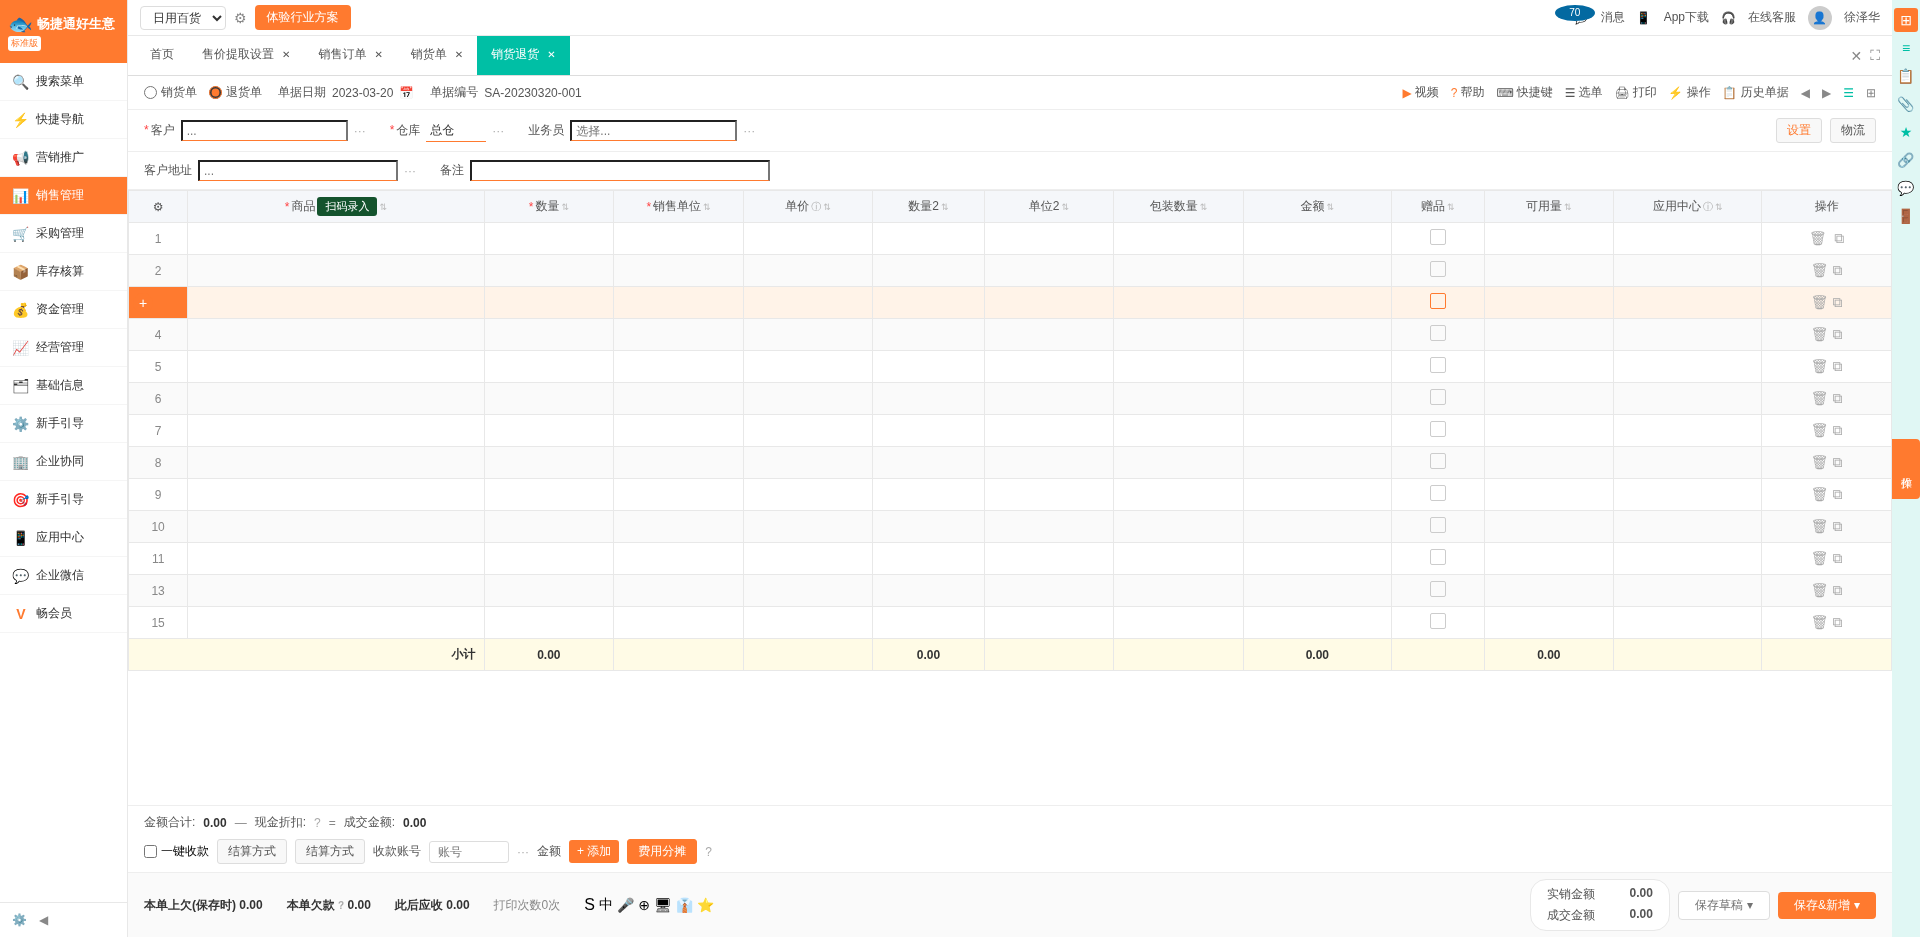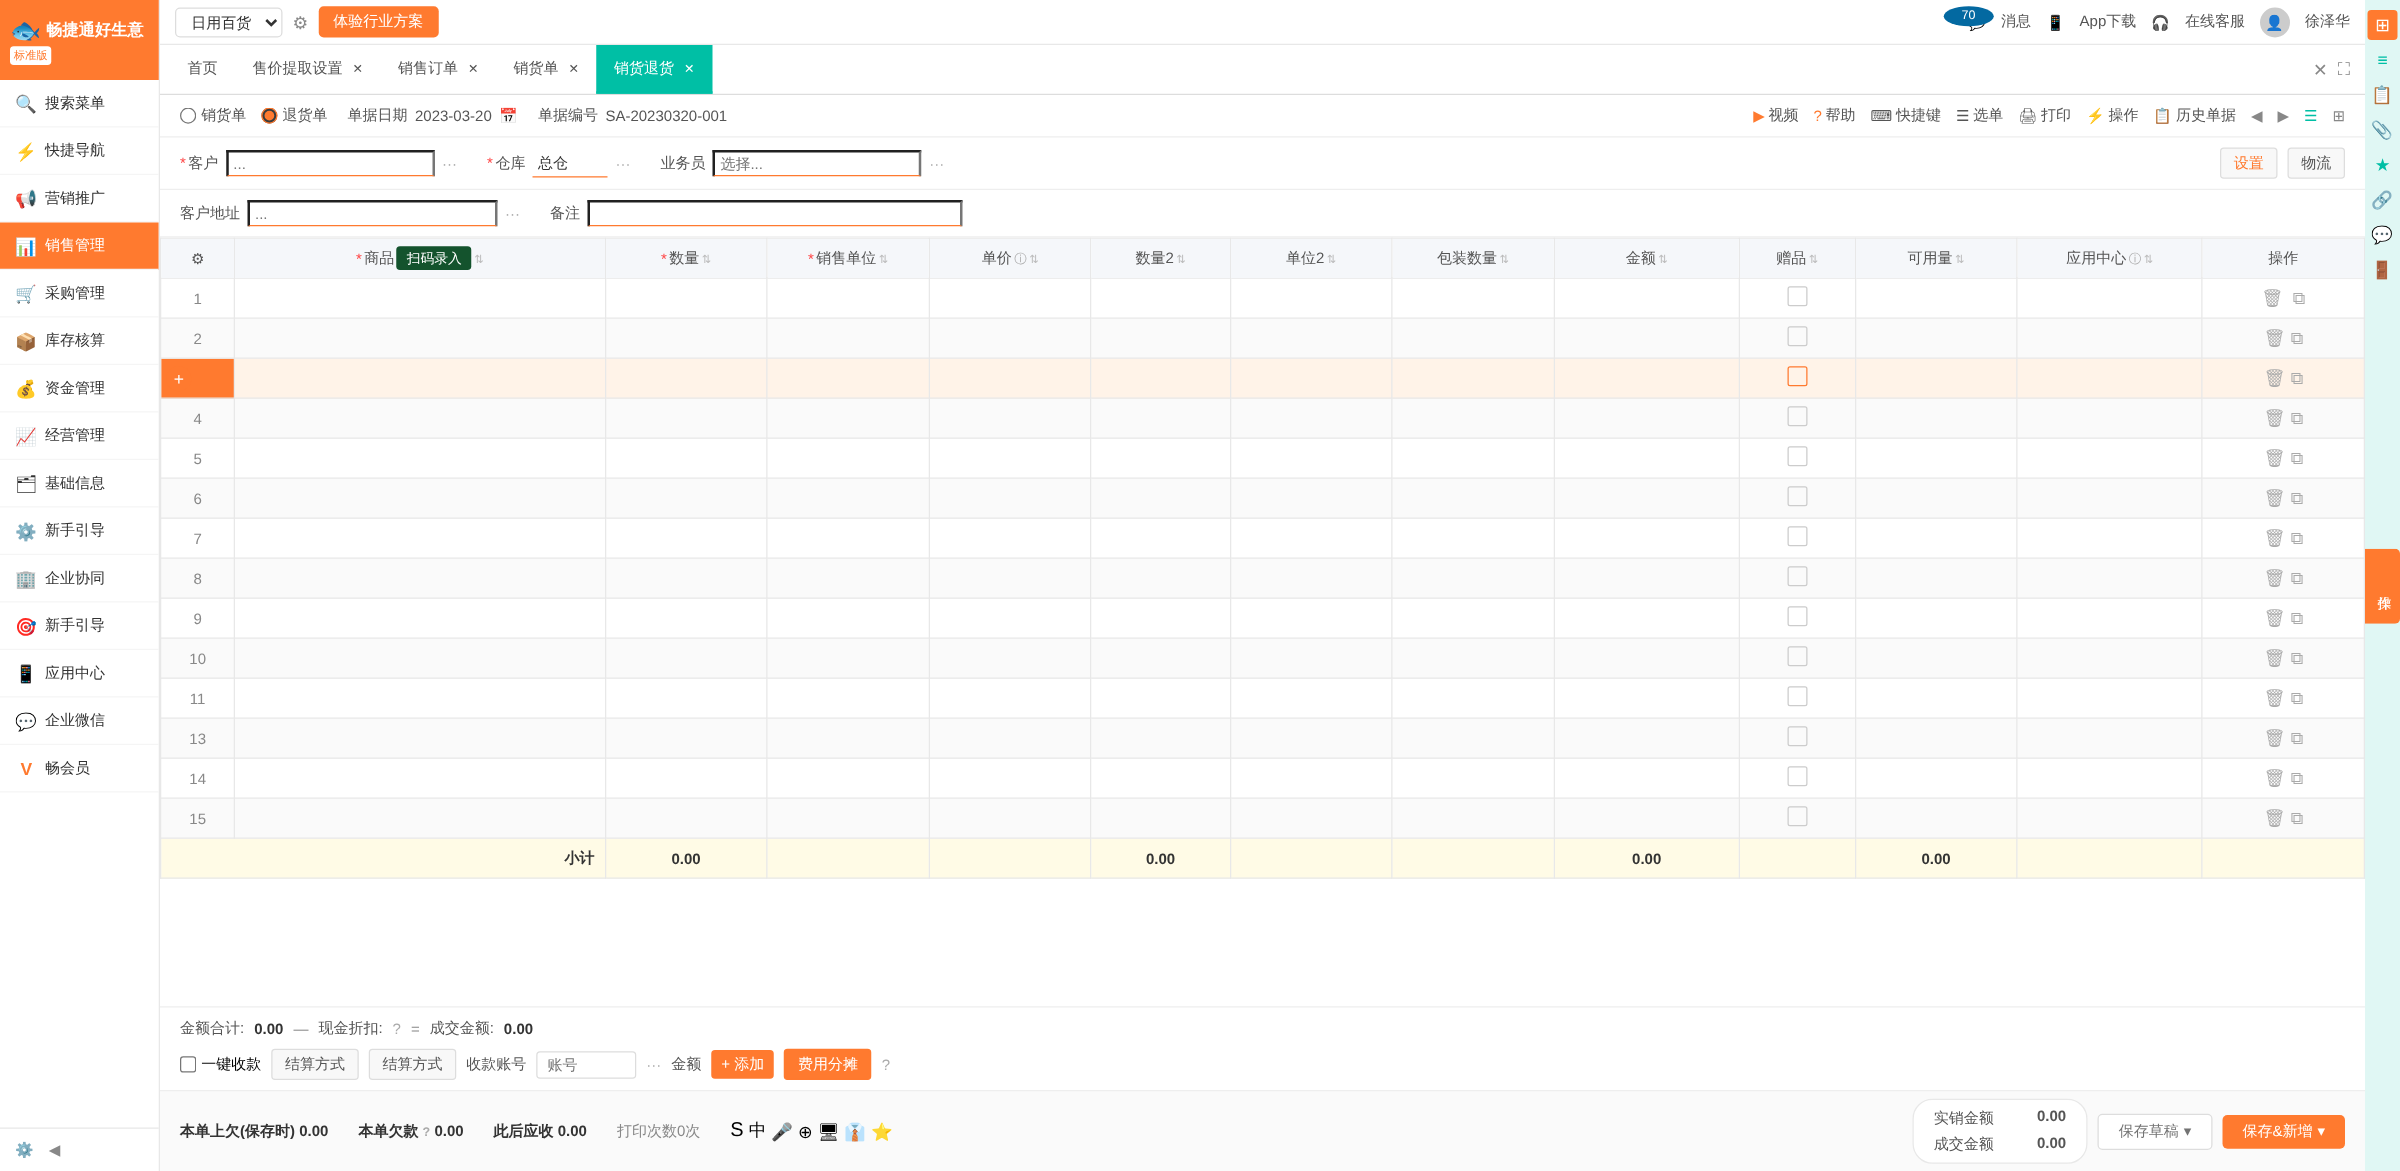--- a/index.html
+++ b/index.html
@@ -594,35 +594,20 @@
               <td></td>
               <td></td>
               <td></td>
               <td><span class="checkbox-cell"></span></td>
               <td></td>
               <td></td>
               <td><span class="action-icon">🗑</span><span class="action-icon">⧉</span></td>
             </tr>
           <tr>
               <td><span class="row-num">13</span></td>
-              <td></td>
-              <td></td>
-              <td></td>
-              <td></td>
-              <td></td>
-              <td></td>
-              <td></td>
-              <td></td>
-              <td><span class="checkbox-cell"></span></td>
-              <td></td>
-              <td></td>
-              <td><span class="action-icon">🗑</span><span class="action-icon">⧉</span></td>
-            </tr>
-          <tr>
-              <td><span class="row-num">14</span></td>
               <td></td>
               <td></td>
               <td></td>
               <td></td>
               <td></td>
               <td></td>
               <td></td>
               <td></td>
               <td><span class="checkbox-cell"></span></td>
               <td></td>

